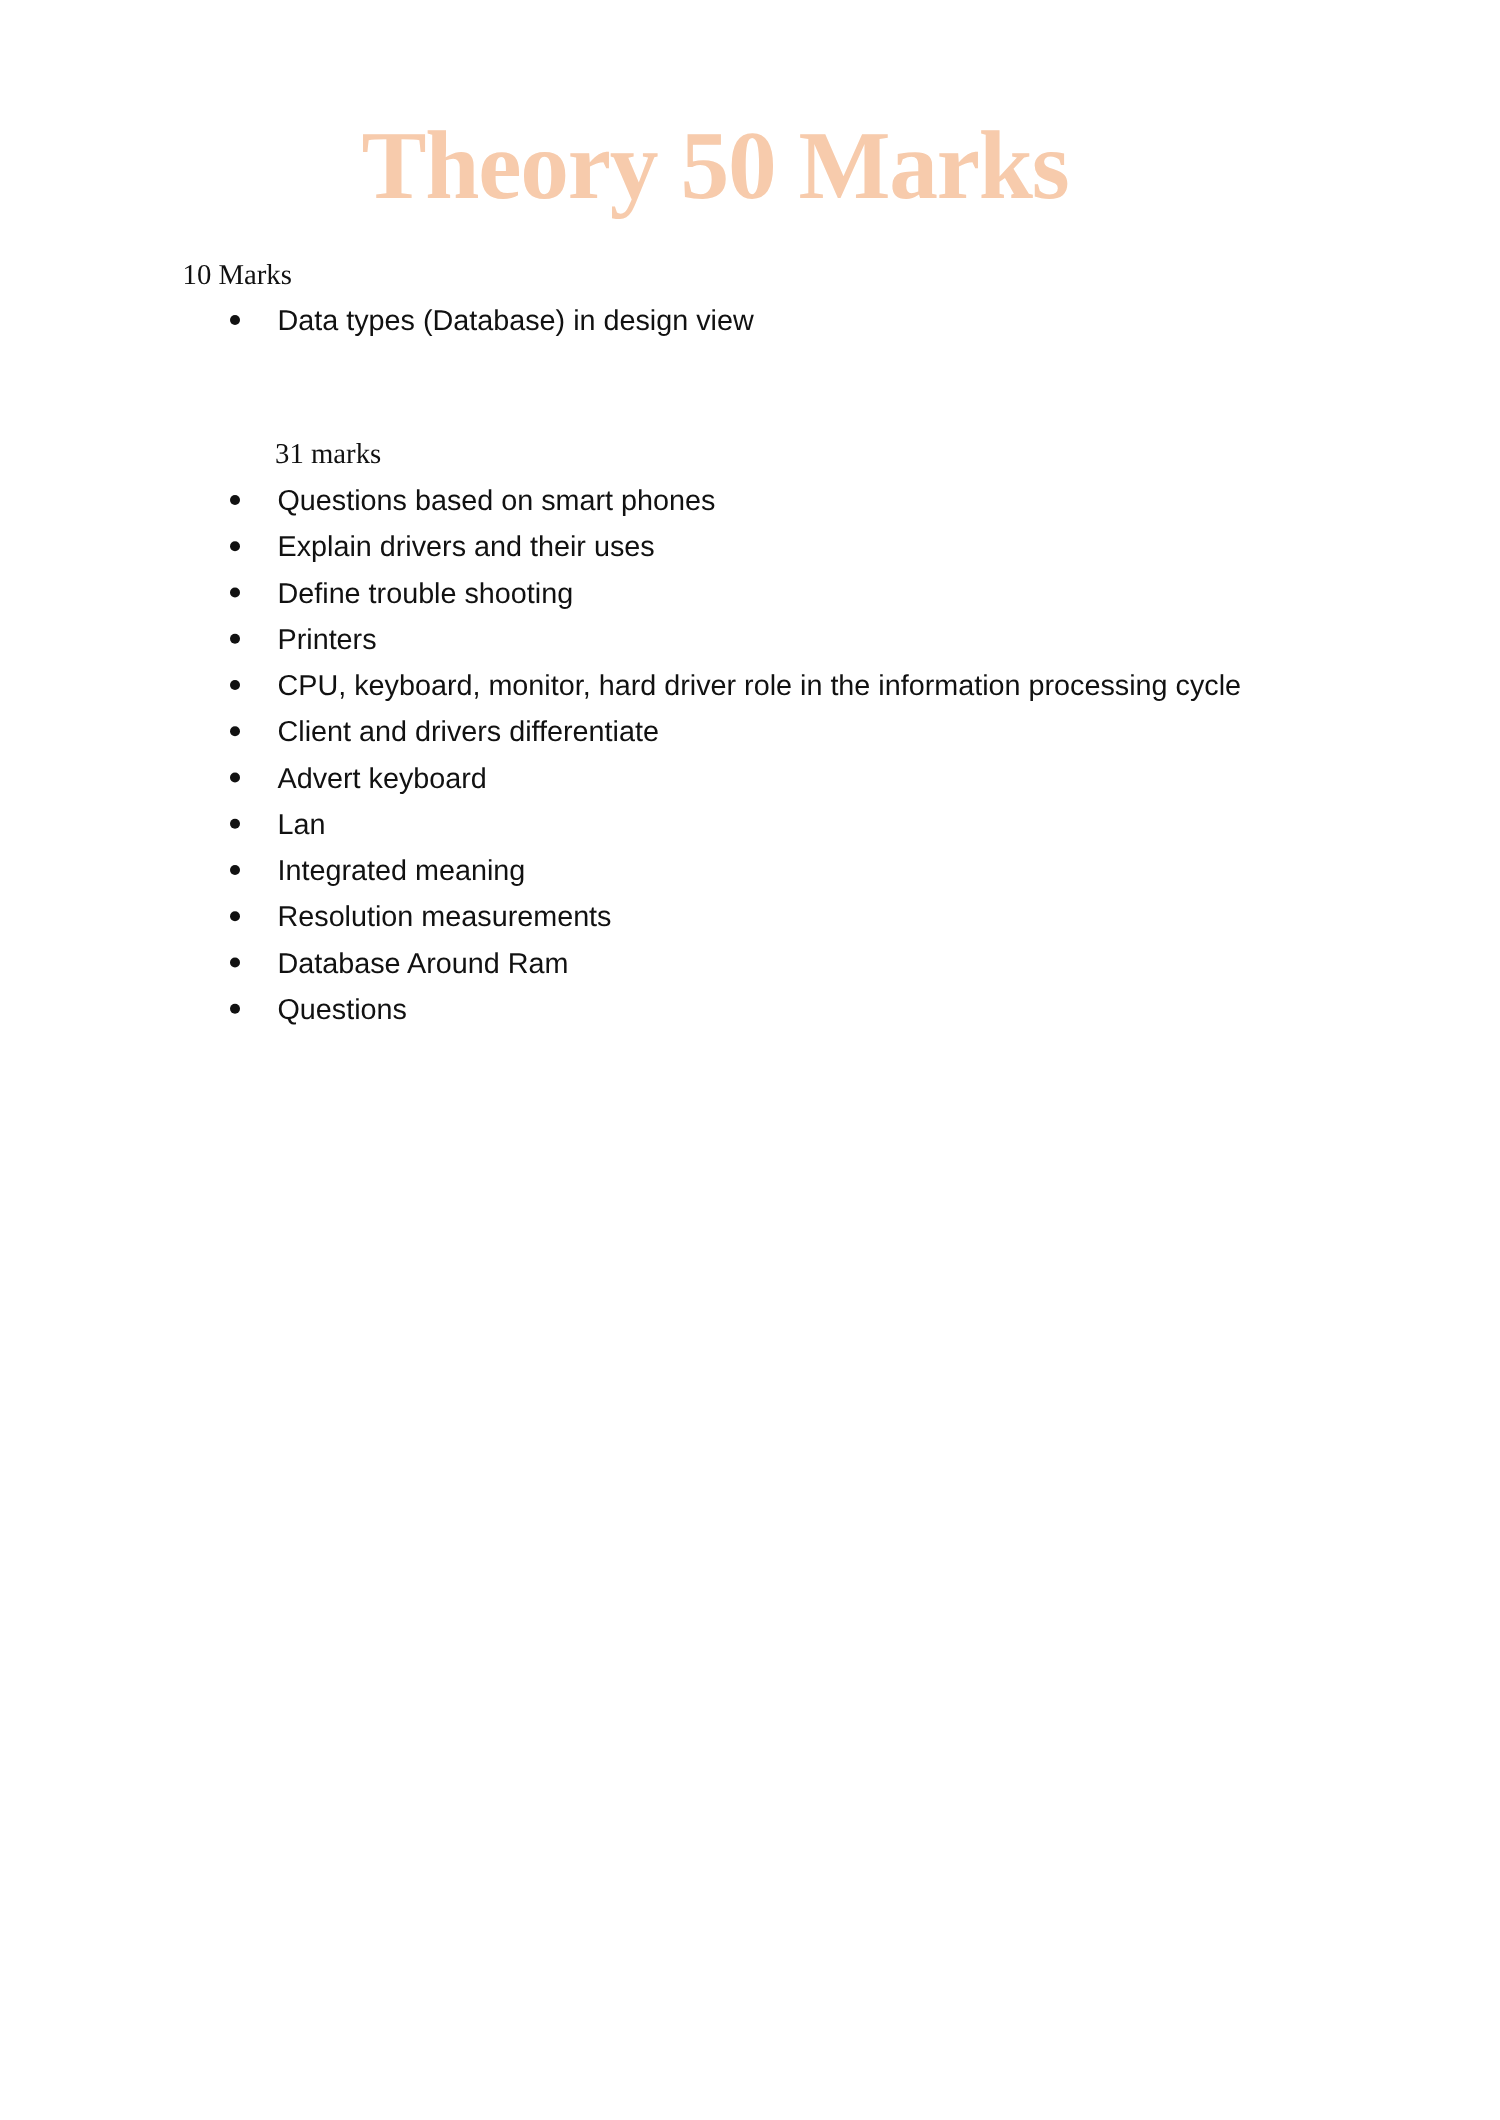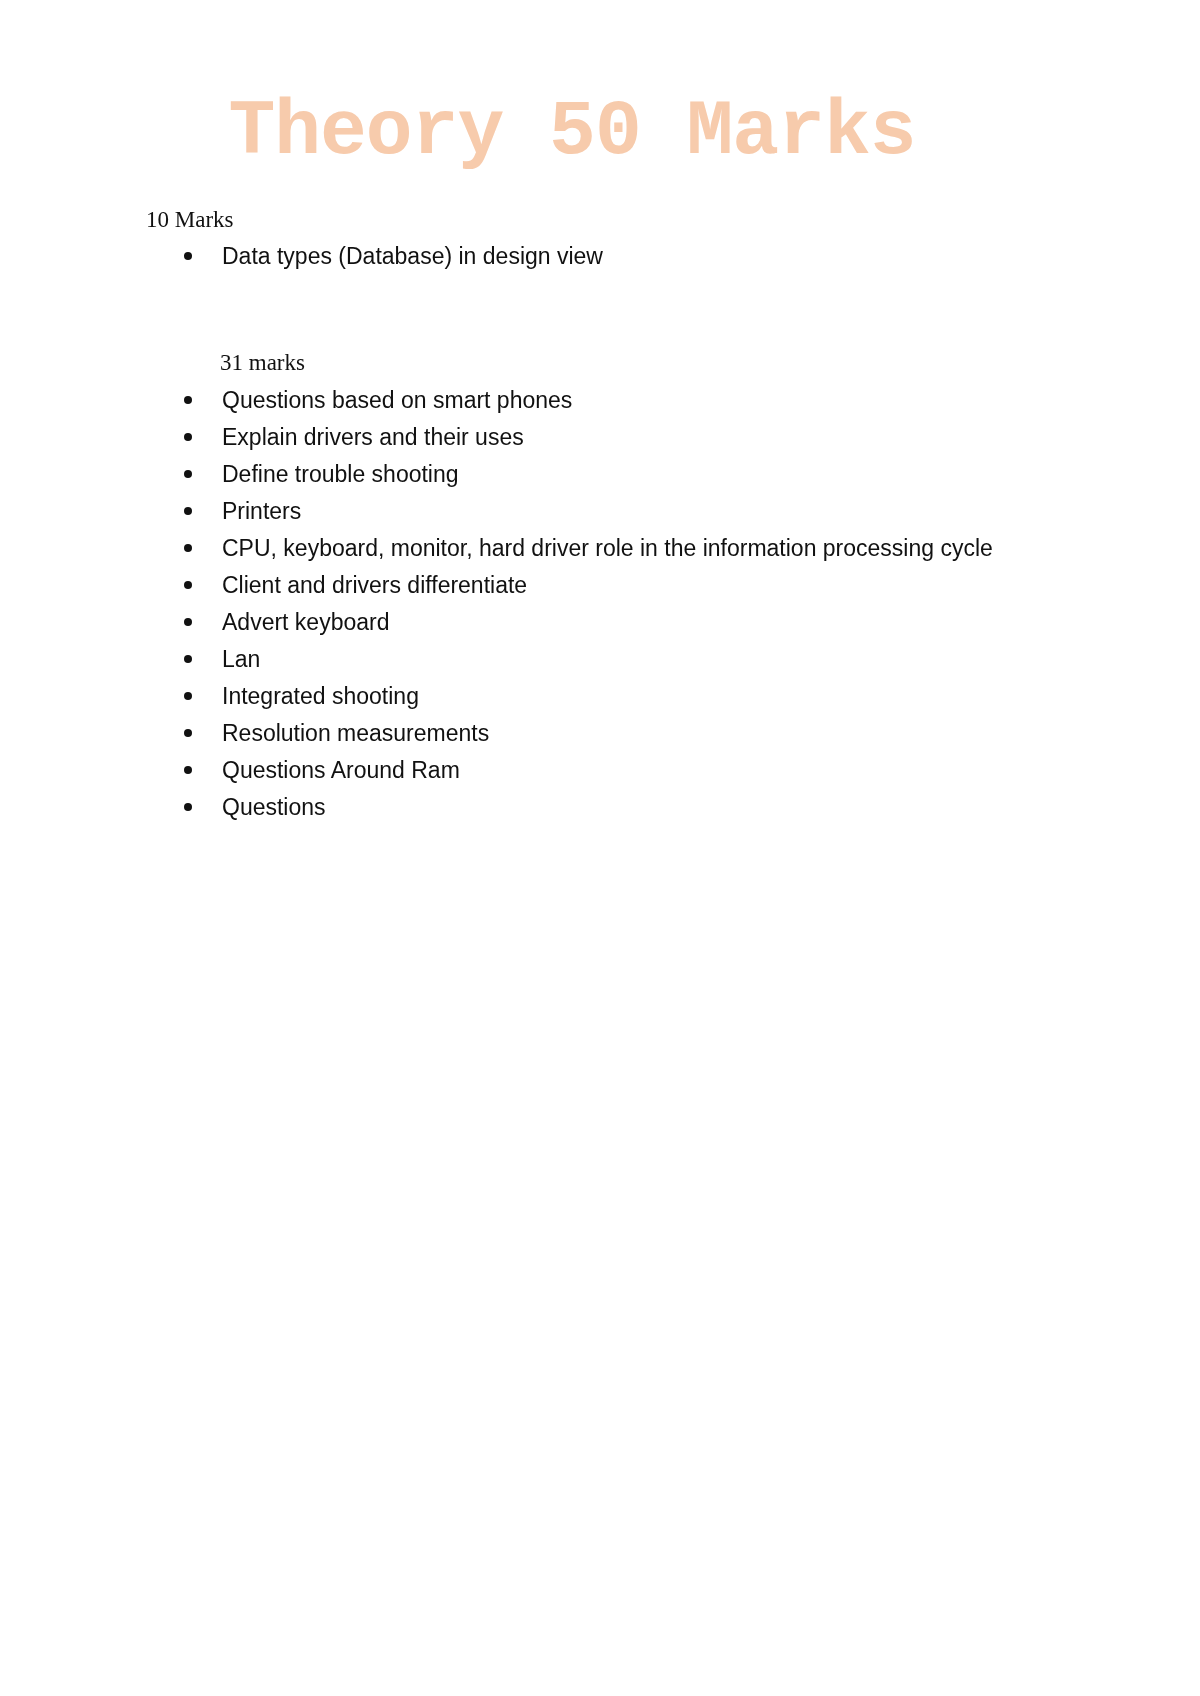--- a/index.html
+++ b/index.html
@@ -1,19 +1,19 @@
 <!DOCTYPE html>
 <html><head>
   <meta charset="utf-8">
   <style>
     html, body { margin: 0; padding: 0; background: #ffffff; }
     body { width: 1200px; height: 1696px; position: relative; overflow: hidden; font-family: "Liberation Sans", "DejaVu Sans", sans-serif; color: #111; }
     .title {
       position: absolute; left: 0; width: 1144px; top: 82px;
-      text-align: center; font-family: Liberation Mono, monospace; font-weight: bold;
+      text-align: center; font-family: Liberation Serif, serif; font-weight: bold;
       font-size: 78px; letter-spacing: -1px; line-height: 100px;
     }
     .content { position: absolute; left: 146px; top: 205px; right: 40px; font-size: 23px; }
     .heading { position: absolute; white-space: nowrap; line-height: 30px; font-family: Liberation Serif, serif; }
     .item { position: absolute; left: 38px; white-space: nowrap; line-height: 30px; }
     .bullet { position: absolute; left: 0; width: 8px; height: 8px; border-radius: 50%; background: #111; top: 11px; }
     .item-text { position: absolute; left: 38px; text-align: center; }
   </style>
 </head>
 <body>
@@ -56,27 +56,27 @@
   <div class="item" style="top:402px;">
       <span class="bullet"></span>
       <span class="item-text">Advert keyboard</span>
     </div>
   <div class="item" style="top:439px;">
       <span class="bullet"></span>
       <span class="item-text">Lan</span>
     </div>
   <div class="item" style="top:476px;">
       <span class="bullet"></span>
-      <span class="item-text">Integrated shooting</span>
+      <span class="item-text">Integrated meaning</span>
     </div>
   <div class="item" style="top:513px;">
       <span class="bullet"></span>
       <span class="item-text">Resolution measurements</span>
     </div>
   <div class="item" style="top:550px;">
       <span class="bullet"></span>
-      <span class="item-text">Questions Around Ram</span>
+      <span class="item-text">Database Around Ram</span>
     </div>
   <div class="item" style="top:587px;">
       <span class="bullet"></span>
       <span class="item-text">Questions</span>
     </div>
 </div>
 
 </body></html>

